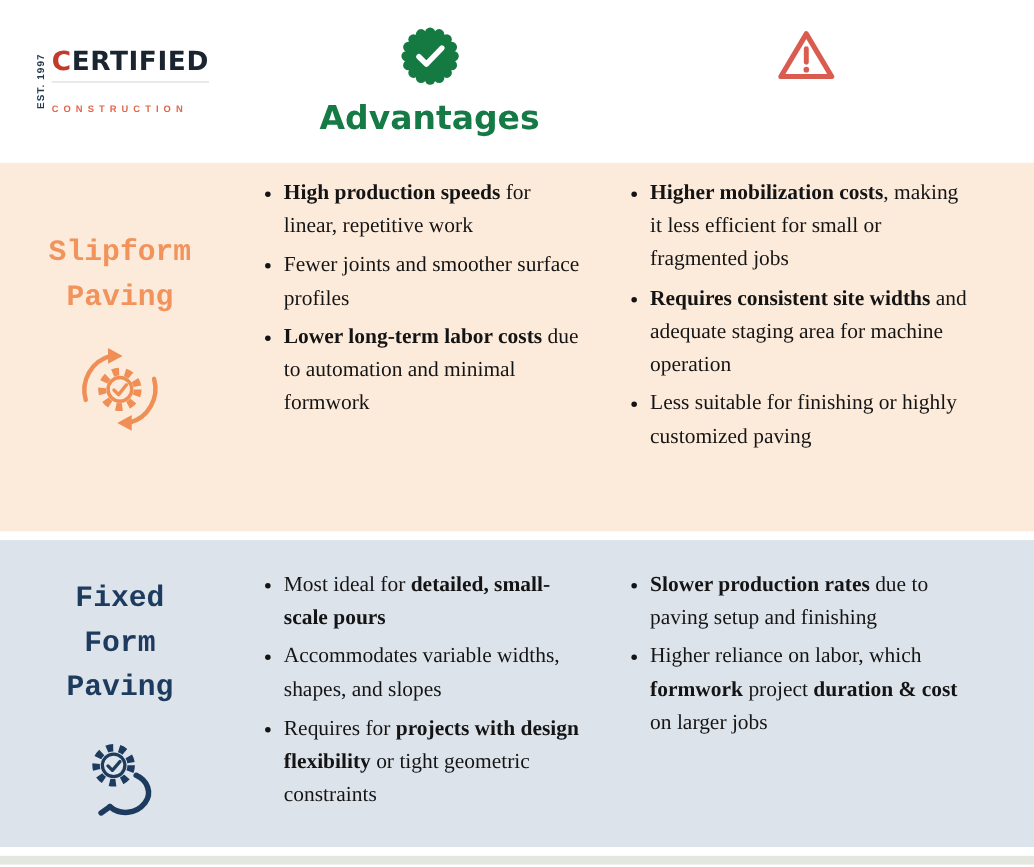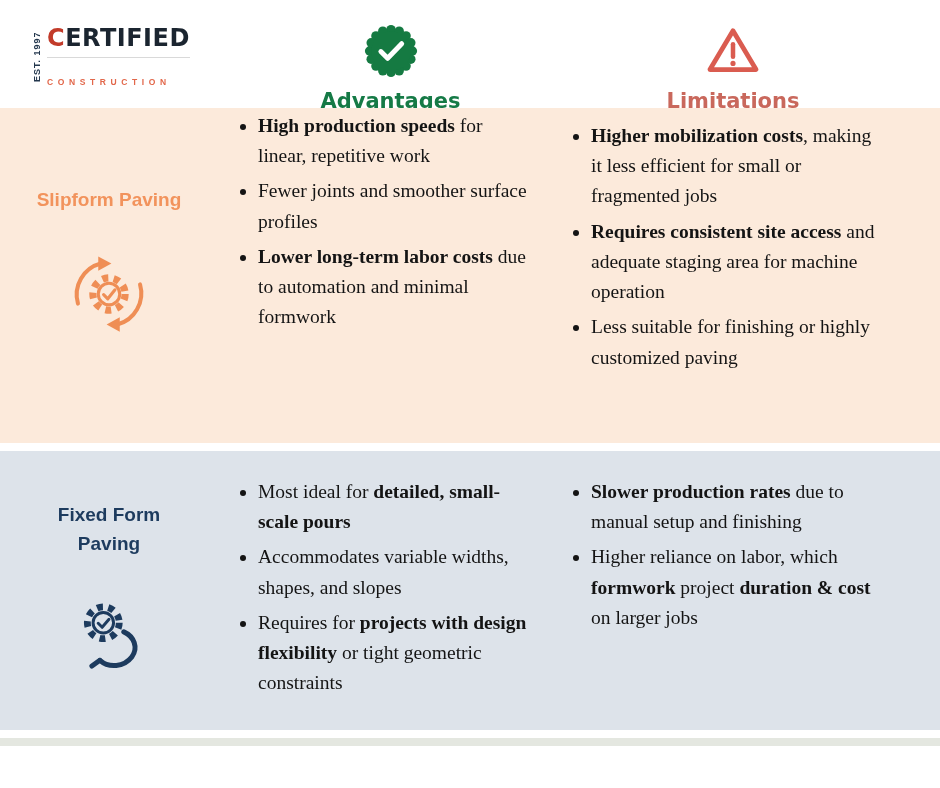--- a/index.html
+++ b/index.html
@@ -1,47 +1,47 @@
 <!DOCTYPE html>
 <html><head>
 <meta charset="utf-8">
 <style>
   html,body{margin:0;padding:0;background:#ffffff;}
   .page{width:940px;height:788px;background:#ffffff;overflow:hidden;font-family:"Liberation Sans",sans-serif;display:flex;flex-direction:column;}
 
   
-  .header{height:108px;display:grid;grid-template-columns:218px 345px 340px;align-items:stretch;background:#fff;}
+  .header{height:148px;display:grid;grid-template-columns:218px 345px 340px;align-items:stretch;background:#fff;}
   .logo-wrap{display:flex;align-items:center;padding-left:32px;}
   .logo{display:flex;align-items:stretch;gap:5px;}
   .logo-est{writing-mode:vertical-rl;transform:rotate(180deg);font-size:9px;font-weight:700;color:#23374d;letter-spacing:1px;align-self:center;height:52px;text-align:center;}
   .logo-lines{display:flex;flex-direction:column;}
   .logo-big{font-family:"DejaVu Sans",sans-serif;font-size:24px;font-weight:800;letter-spacing:0.5px;line-height:1.06;color:#1b2530;}
   .logo-initial-red{color:#c23b2a;}
   .logo-sub{font-size:8.5px;font-weight:700;letter-spacing:4.6px;color:#e2674a;margin-top:5px;border-top:1px solid #d9d9d9;padding-top:19px;}
   .col-head{display:flex;flex-direction:column;align-items:center;padding-top:24px;gap:7px;}
-  .col-label{font-family:"DejaVu Sans",sans-serif;font-size:21px;font-weight:600;}
+  .col-label{font-family:"DejaVu Sans",sans-serif;font-size:30px;font-weight:600;}
   .adv-label{color:#157a46;}
   .lim-label{color:#c9685c;}
 
   
   .row{display:grid;grid-template-columns:218px 345px 340px;}
   .row-slipform{background:#fceadb;height:335px;}
   .row-fixedform{background:#dde3ea;height:279px;margin-top:8px;}
   .title-cell{display:flex;flex-direction:column;align-items:center;}
   .row-slipform .title-cell{padding-top:62px;gap:20px;}
   .row-fixedform .title-cell{padding-top:34px;gap:18px;}
-  .row-title{margin:16px;font-family:Liberation Sans, sans-serif;font-size:19px;font-weight:700;line-height:1.5;text-align:center;max-width:160px;}
+  .row-title{margin:0;font-family:Liberation Mono, monospace;font-size:27px;font-weight:700;line-height:1.5;text-align:center;max-width:160px;}
   .title-orange{color:#f2935c;}
   .title-navy{color:#1d3b5e;}
 
   ul.bullets{margin:0;list-style:disc;color:#141414;
     font-family:"Liberation Serif",serif;font-size:19.5px;line-height:1.55;}
   ul.bullets li{margin:0 0 5px 0;}
   ul.bullets strong{font-weight:700;}
-  .adv-list{padding:3px 28px 0 40px;}
+  .adv-list{padding:13px 28px 0 40px;}
   .lim-list{padding:13px 18px 16px 28px;}
   .row-fixedform .adv-list,.row-fixedform .lim-list{padding-top:26px;}
 
   .bottom-strip{height:8px;background:#e4e7e0;margin-top:8px;}
 </style>
 </head>
 <body>
 
 <div class="page">
 
@@ -85,21 +85,20 @@
     </div>
 
     <div class="col-head">
       <span>
         <svg width="54" height="54" viewBox="0 0 48 48" aria-hidden="true">
           <path d="M24 6 L44.5 40.5 H3.5 Z" fill="#ffffff" stroke="#da5c50" stroke-width="4.2" stroke-linejoin="round"></path>
           <line x1="24" y1="18" x2="24" y2="29" stroke="#da5c50" stroke-width="4" stroke-linecap="round"></line>
           <circle cx="24" cy="35" r="2.3" fill="#da5c50"></circle>
         </svg>
       </span>
-      <span class="col-label lim-label">Limitations</span>
     </div>
   </header>
 
   <section class="row row-slipform">
     <div class="title-cell">
       <h2 class="row-title title-orange">Slipform Paving</h2>
       <span>
         <svg width="86" height="86" viewBox="0 0 72 72" aria-hidden="true">
           <circle cx="36" cy="36" r="13.5" fill="none" stroke="#ef8e55" stroke-width="6" stroke-dasharray="5 4.6"></circle>
           <circle cx="36" cy="36" r="9" fill="none" stroke="#ef8e55" stroke-width="2.6"></circle>
@@ -111,21 +110,21 @@
         </svg>
       </span>
     </div>
     <ul class="bullets adv-list">
         <li><strong>High production speeds</strong><span> for linear, repetitive work</span></li>
         <li><span>Fewer joints and smoother surface profiles</span></li>
         <li><strong>Lower long-term labor costs</strong><span> due to automation and minimal formwork</span></li>
       </ul>
     <ul class="bullets lim-list">
         <li><strong>Higher mobilization costs</strong><span>, making it less efficient for small or fragmented jobs</span></li>
-        <li><strong>Requires consistent site access</strong><span> and adequate staging area for machine operation</span></li>
+        <li><strong>Requires consistent site widths</strong><span> and adequate staging area for machine operation</span></li>
         <li><span>Less suitable for finishing or highly customized paving</span></li>
       </ul>
   </section>
 
   <section class="row row-fixedform">
     <div class="title-cell">
       <h2 class="row-title title-navy">Fixed Form Paving</h2>
       <span>
         <svg width="82" height="82" viewBox="0 0 72 72" aria-hidden="true">
           <circle cx="31" cy="27" r="14" fill="none" stroke="#1d3b5e" stroke-width="6" stroke-dasharray="5.2 4.8"></circle>
@@ -135,19 +134,19 @@
           <path d="M28 60 L21 65" fill="none" stroke="#1d3b5e" stroke-width="4.4" stroke-linecap="round"></path>
         </svg>
       </span>
     </div>
     <ul class="bullets adv-list">
         <li><span>Most ideal for </span><strong>detailed, small-scale pours</strong></li>
         <li><span>Accommodates variable widths, shapes, and slopes</span></li>
         <li><span>Requires for </span><strong>projects with design flexibility</strong><span> or tight geometric constraints</span></li>
       </ul>
     <ul class="bullets lim-list">
-        <li><strong>Slower production rates</strong><span> due to manual setup and finishing</span></li>
+        <li><strong>Slower production rates</strong><span> due to paving setup and finishing</span></li>
         <li><span>Higher reliance on labor, which </span><strong>formwork</strong><span> project </span><strong>duration &amp; cost</strong><span> on larger jobs</span></li>
       </ul>
   </section>
 
   <div class="bottom-strip"></div>
 </div>
 
 </body></html>

